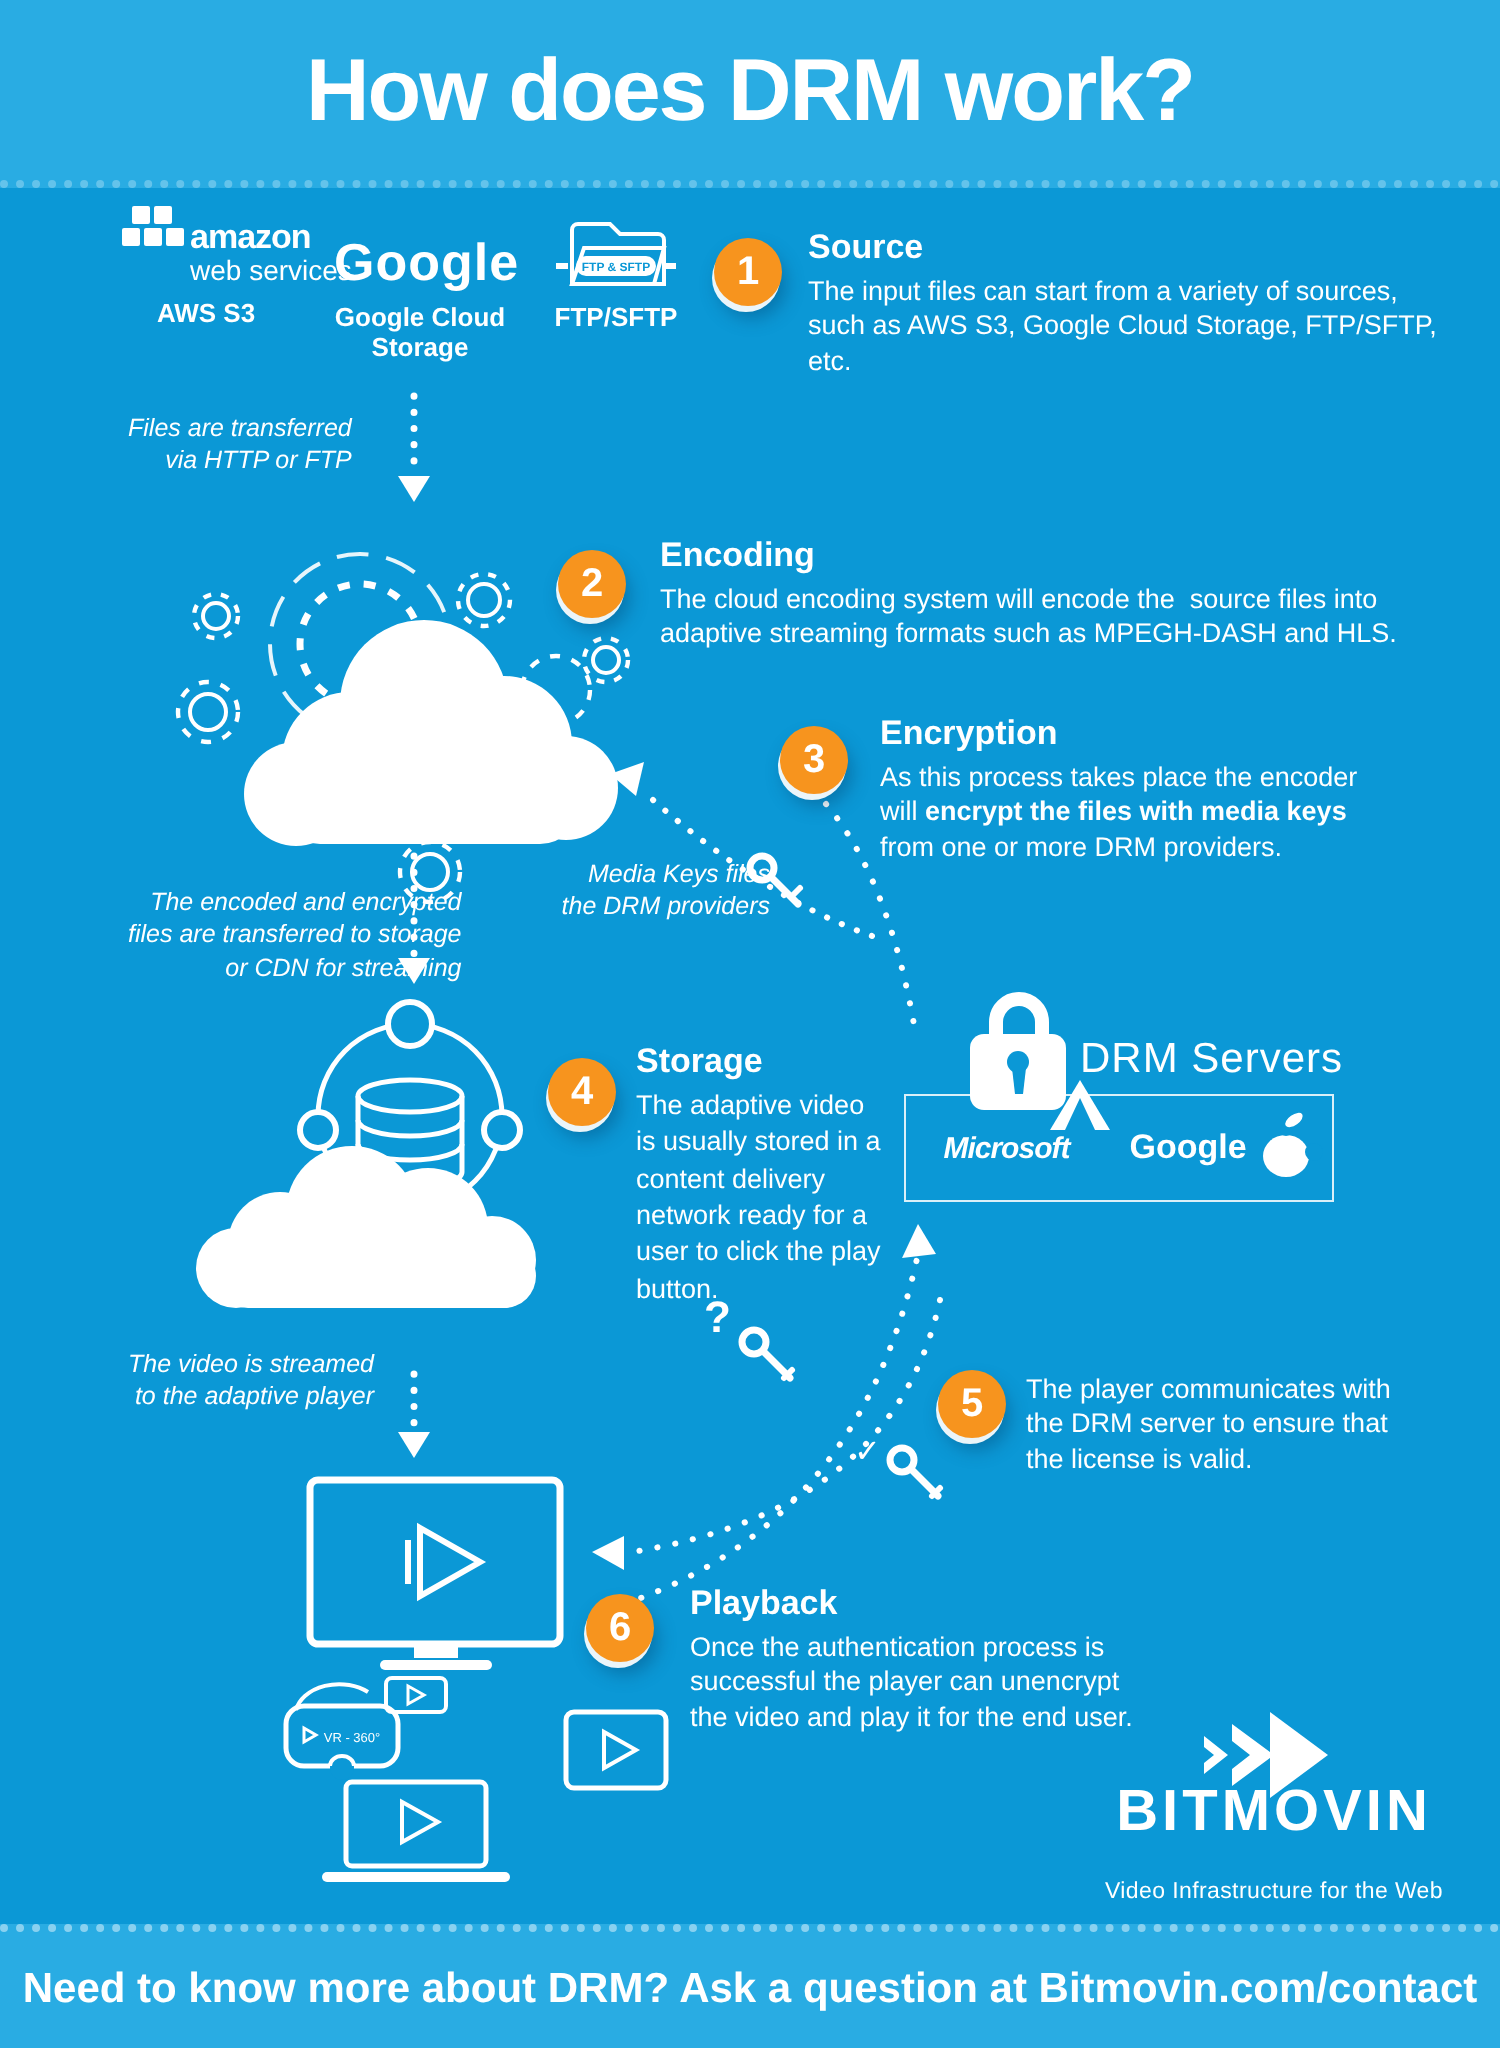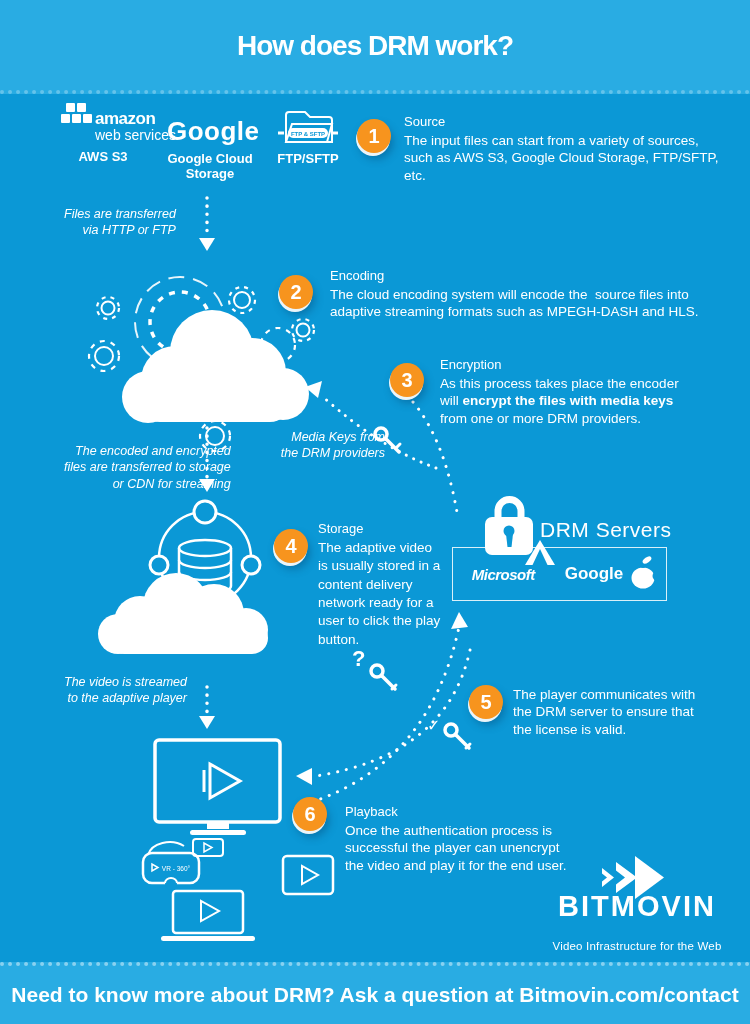--- a/index.html
+++ b/index.html
@@ -1,37 +1,37 @@
 <!DOCTYPE html>
 <html><head>
 <meta charset="utf-8">
 <style>
   html,body{margin:0;padding:0;}
   body{font-family:"Liberation Sans","DejaVu Sans",sans-serif;background:#0B98D6;}
   .page{position:relative;width:750px;height:1024px;overflow:hidden;background:#0B98D6;}
   
   .band{position:absolute;left:0;width:750px;background:#29ACE3;color:#fff;}
   .header{top:0;height:94px;border-bottom:4px dotted rgba(255,255,255,.28);box-sizing:border-box;}
-  .header h1{margin:0;text-align:center;font-size:28px;font-weight:bold;line-height:92px;letter-spacing:-1px;}
+  .header h1{margin:0;text-align:center;font-size:44px;font-weight:bold;line-height:92px;letter-spacing:-1px;}
   .footer{top:962px;height:62px;border-top:4px dotted rgba(255,255,255,.45);box-sizing:border-box;}
   .footer .cta{text-align:center;font-size:21px;font-weight:bold;line-height:58px;}
   
   .abs{position:absolute;}
   
   .logo-label{color:#fff;font-weight:bold;font-size:13px;text-align:center;}
   .aws-text{color:#fff;line-height:1;}
   .aws-text .t1{font-weight:bold;font-size:17px;letter-spacing:-0.5px;}
   .aws-text .t2{font-size:14px;margin-top:1px;}
   .google-wordmark{color:#fff;font-size:26px;font-weight:600;letter-spacing:0.5px;}
   
   .badge{position:absolute;width:34px;height:34px;border-radius:50%;background:#F7941E;
          color:#fff;font-weight:bold;font-size:20px;text-align:center;line-height:34px;
          box-shadow:-1px 3px 0 rgba(255,255,255,.92), 2px 6px 9px rgba(0,50,90,.35);}
   
-  .step-title{color:#fff;font-weight:normal;font-size:13px;}
+  .step-title{color:#fff;font-weight:bold;font-size:17px;}
   .step-desc{color:#fff;font-size:13.5px;line-height:1.28;white-space:pre-line;margin-top:3px;}
   .step-desc b{font-weight:bold;}
   
   .note{color:#fff;font-style:italic;font-size:12.5px;line-height:1.3;white-space:pre-line;text-align:right;}
   
   .drm-title{color:#fff;font-size:21px;font-weight:400;letter-spacing:0.5px;}
   .drm-box{position:absolute;left:452px;top:547px;width:215px;height:54px;border:1.5px solid rgba(255,255,255,.85);
            box-sizing:border-box;display:flex;align-items:center;justify-content:center;}
   .ms-wordmark{color:#fff;font-style:italic;font-weight:bold;font-size:15px;letter-spacing:-0.5px;}
   .g-wordmark{color:#fff;font-size:17px;font-weight:600;}
@@ -264,33 +264,33 @@
 user to click the play
 button.</div>
   </div>
 
   <div class="abs" style="left:513px;top:683px;width:230px;">
     <div class="step-desc">The player communicates with
 the DRM server to ensure that
 the license is valid.</div>
   </div>
 
-  <div class="abs" style="left:345px;top:792px;width:300px;margin-top:12px;">
+  <div class="abs" style="left:345px;top:792px;width:300px;">
     <div class="step-title">Playback</div>
     <div class="step-desc">Once the authentication process is
 successful the player can unencrypt
 the video and play it for the end user.</div>
   </div>
 
   <div class="note abs" style="left:64px;top:206px;">Files are transferred
 via HTTP or FTP</div>
   <div class="note abs" style="left:64px;top:443px;">The encoded and encrypted
 files are transferred to storage
 or CDN for streaming</div>
-  <div class="note abs" style="left:250px;top:429px;width:135px;text-align:right;">Media Keys from
+  <div class="note abs" style="left:250px;top:429px;width:135px;text-align:right;">Media Keys files
 the DRM providers</div>
   <div class="note abs" style="left:64px;top:674px;">The video is streamed
 to the adaptive player</div>
 
   <div class="abs drm-title" style="left:540px;top:518px;">DRM Servers</div>
   <div class="drm-box">
     <span class="ms-wordmark">Microsoft</span>
     <span style="width:30px;"></span>
     <span class="g-wordmark">Google</span>
     <span style="width:24px;"></span>

